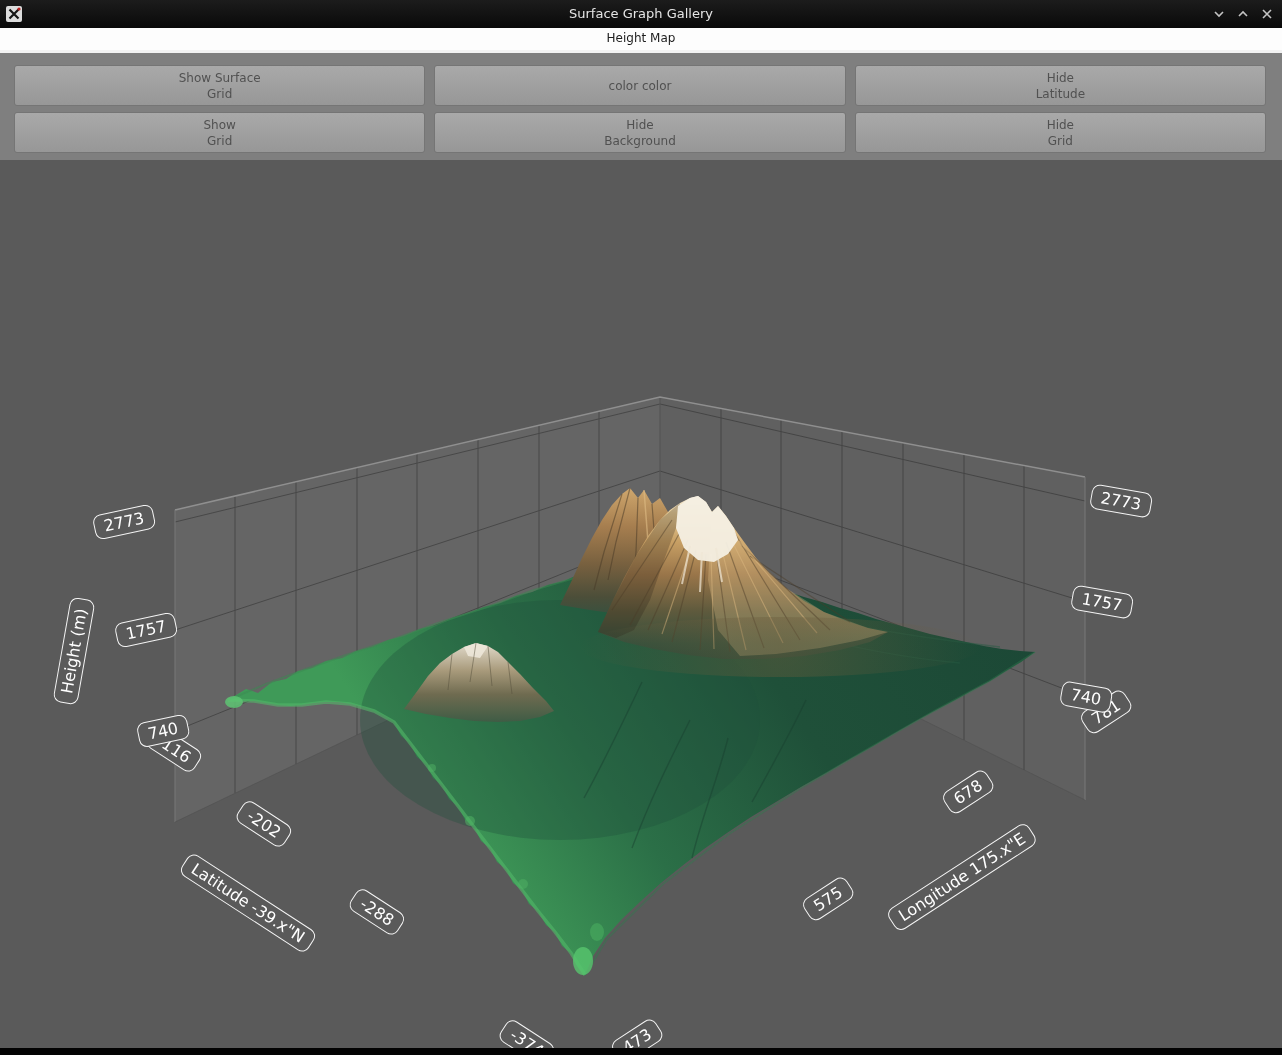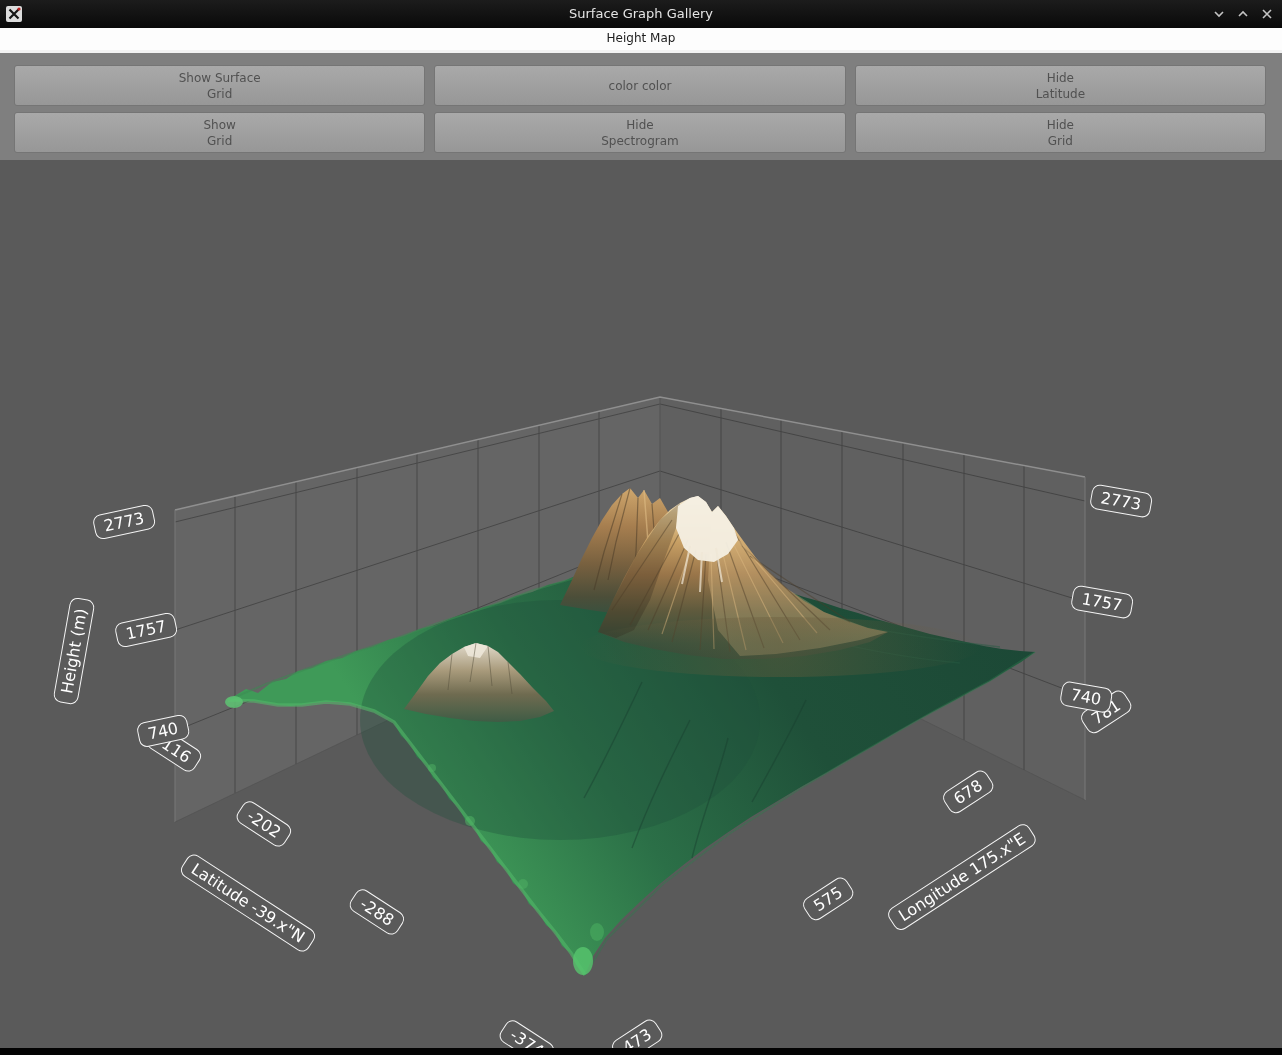--- a/index.html
+++ b/index.html
@@ -85,21 +85,21 @@
         <span>Latitude</span>
       </button>
     </div>
     <div class="btn-row row2">
       <button class="ctl">
         <span>Show</span>
         <span>Grid</span>
       </button>
       <button class="ctl">
         <span>Hide</span>
-        <span>Spectrogram</span>
+        <span>Background</span>
       </button>
       <button class="ctl">
         <span>Hide</span>
         <span>Grid</span>
       </button>
     </div>
   </div>
 
   <div class="plot">
     <svg width="1282" height="895" viewBox="0 0 1282 895">

